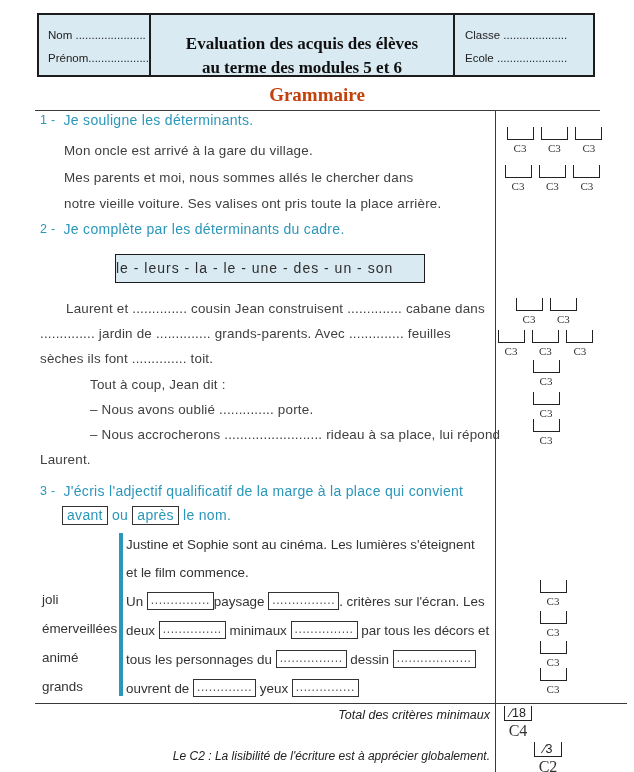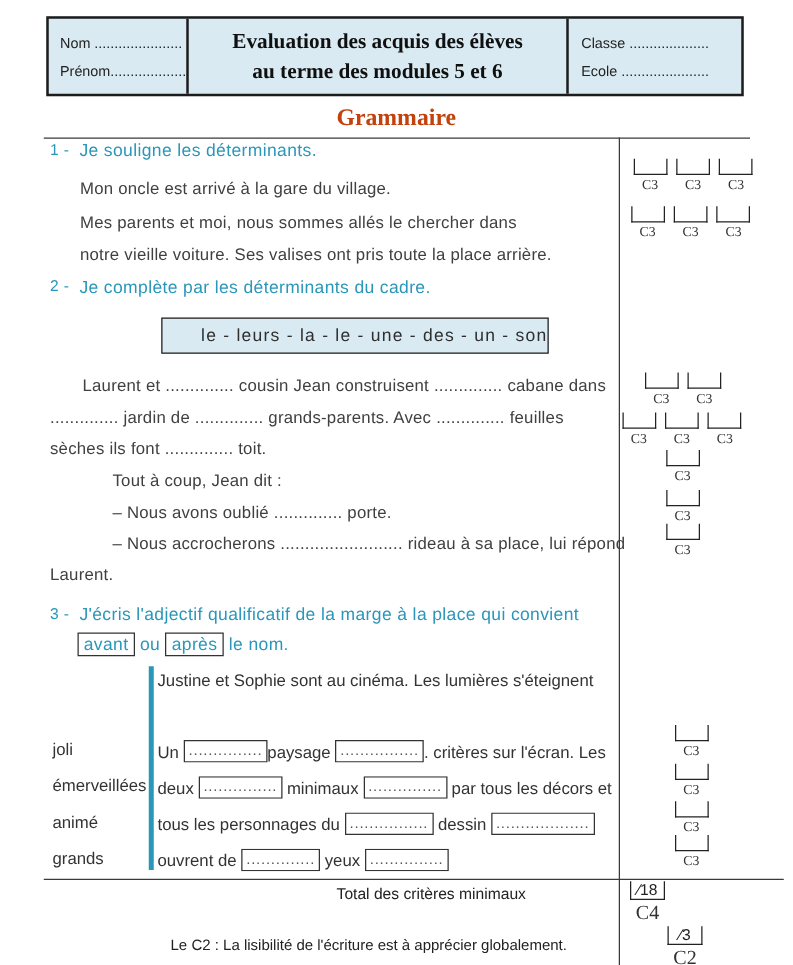--- a/index.html
+++ b/index.html
@@ -7,39 +7,39 @@
         font-family:"Liberation Sans",sans-serif;color:#333;overflow:hidden;}
   .abs{position:absolute;gap:20px;}
 
   
   .hdr{left:37px;top:13px;width:558px;height:64px;background:#d9eaf2;
        border:2px solid #1c1c1c;box-sizing:border-box;display:flex;}
   .hdr-left{width:112px;border-right:2px solid #1c1c1c;box-sizing:border-box;
             padding:9px 0 0 9px;font-size:11.5px;color:#222;}
   .hdr-left div,.hdr-right div{line-height:23px;white-space:nowrap;}
   .hdr-center{flex:1;text-align:center;font-family:"Liberation Serif",serif;
-              font-weight:bold;font-size:17px;color:#101010;padding-top:6px;line-height:24px;}
+              font-weight:bold;font-size:17px;color:#101010;padding-top:17px;line-height:24px;}
   .hdr-right{width:140px;border-left:2px solid #1c1c1c;box-sizing:border-box;
              padding:9px 0 0 10px;font-size:11.5px;color:#222;}
 
   .grammaire{left:0;top:84px;width:634px;text-align:center;
              font-family:"Liberation Serif",serif;font-size:19px;font-weight:bold;color:#c2410c;}
 
   .hline{height:0;border-top:1.5px solid #3a3a3a;}
   .vline{width:0;border-left:1.5px solid #3a3a3a;}
 
   
   .ex-head{font-size:14px;color:#2a96ba;letter-spacing:0.3px;white-space:nowrap;}
   .ex-num{font-size:12.5px;margin-right:8px;vertical-align:1px;}
 
   .btxt{font-size:13.4px;color:#404040;letter-spacing:0.2px;line-height:26.5px;white-space:nowrap;}
 
   .wordbank{left:115px;top:254px;width:310px;height:29px;background:#d9eaf2;
-            border:1.5px solid #1c1c1c;box-sizing:border-box;text-align:right;
-            line-height:26px;font-size:14px;letter-spacing:1px;color:#2e2e2e;margin-left:14px;}
+            border:1.5px solid #1c1c1c;box-sizing:border-box;text-align:left;
+            line-height:26px;font-size:14px;letter-spacing:1px;color:#2e2e2e;}
 
   .ex2p div{line-height:25.2px;}
   .ind1{padding-left:26px;}
   .ind2{padding-left:50px;}
 
   .wordbox{display:inline-block;border:1px solid #333;padding:0 4px;line-height:17px;}
   .instr2{font-size:14px;color:#2a96ba;letter-spacing:0.3px;}
 
   .teal-bar{left:119px;top:533px;width:4px;height:163px;background:#2a96ba;}
   .margin-word{left:42px;font-size:13.4px;color:#333;white-space:nowrap;}
@@ -49,21 +49,21 @@
             vertical-align:-4px;white-space:nowrap;overflow:hidden;}
 
   
   .score-group{white-space:nowrap;}
   .score-unit{display:inline-block;text-align:center;margin:0 1.5px;vertical-align:top;}
   .score-box{width:25px;height:12px;border-left:1.6px solid #222;
              border-right:1.6px solid #222;border-bottom:1.6px solid #222;}
   .score-label{font-family:"Liberation Serif",serif;font-size:11px;color:#333;margin-top:2px;}
 
   
-  .foot-label{font-size:12.5px;color:#222;text-align:center;white-space:nowrap;}
+  .foot-label{font-size:12.5px;color:#222;text-align:right;white-space:nowrap;font-style:italic;}
   .total-unit{text-align:center;}
   .total-box{display:inline-block;min-width:22px;height:14px;border-left:1.5px solid #222;
              border-right:1.5px solid #222;border-bottom:1.5px solid #222;
              font-size:12.5px;color:#222;line-height:14px;padding:0 2px;}
   .total-crit{font-family:"Liberation Serif",serif;font-size:16px;color:#333;margin-top:1px;}
 </style>
 </head>
 <body>
 
 <div class="page">
@@ -154,20 +154,21 @@
   </div>
 
   <div class="abs teal-bar"></div>
 
   <div class="abs margin-word" style="top:592px;">joli</div>
   <div class="abs margin-word" style="top:621px;">émerveillées</div>
   <div class="abs margin-word" style="top:650px;">animé</div>
   <div class="abs margin-word" style="top:679px;">grands</div>
 
   <div class="abs pline" style="top:537px;">Justine et Sophie sont au cinéma. Les lumières s'éteignent</div>
+  <div class="abs pline" style="top:565px;">et le film commence.</div>
   <div class="abs pline" style="top:592px;">
     <span>Un </span><span class="blankbox">...............</span><span>paysage </span><span class="blankbox">................</span><span>. critères sur l'écran. Les</span>
   </div>
   <div class="abs pline" style="top:621px;">
     <span>deux </span><span class="blankbox">...............</span><span> minimaux </span><span class="blankbox">...............</span><span> par tous les décors et</span>
   </div>
   <div class="abs pline" style="top:650px;">
     <span>tous les personnages du </span><span class="blankbox">................</span><span> dessin </span><span class="blankbox">...................</span><span></span>
   </div>
   <div class="abs pline" style="top:679px;">

